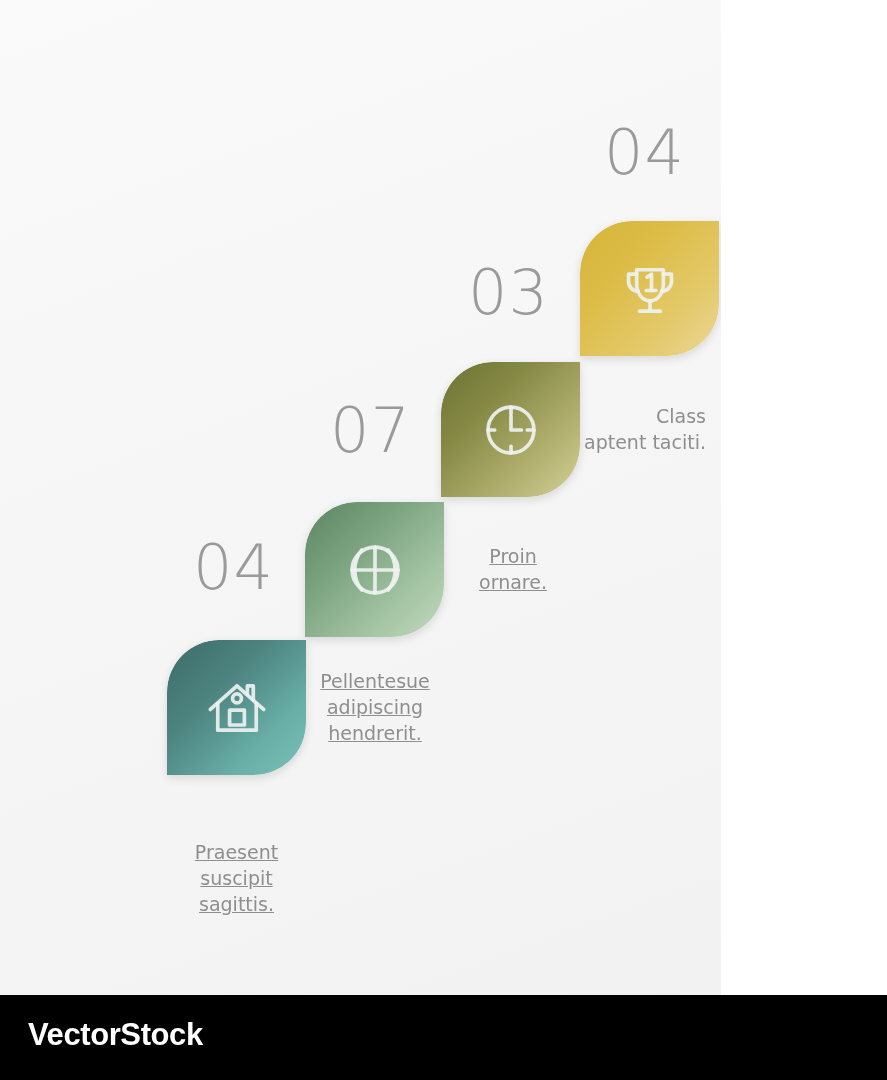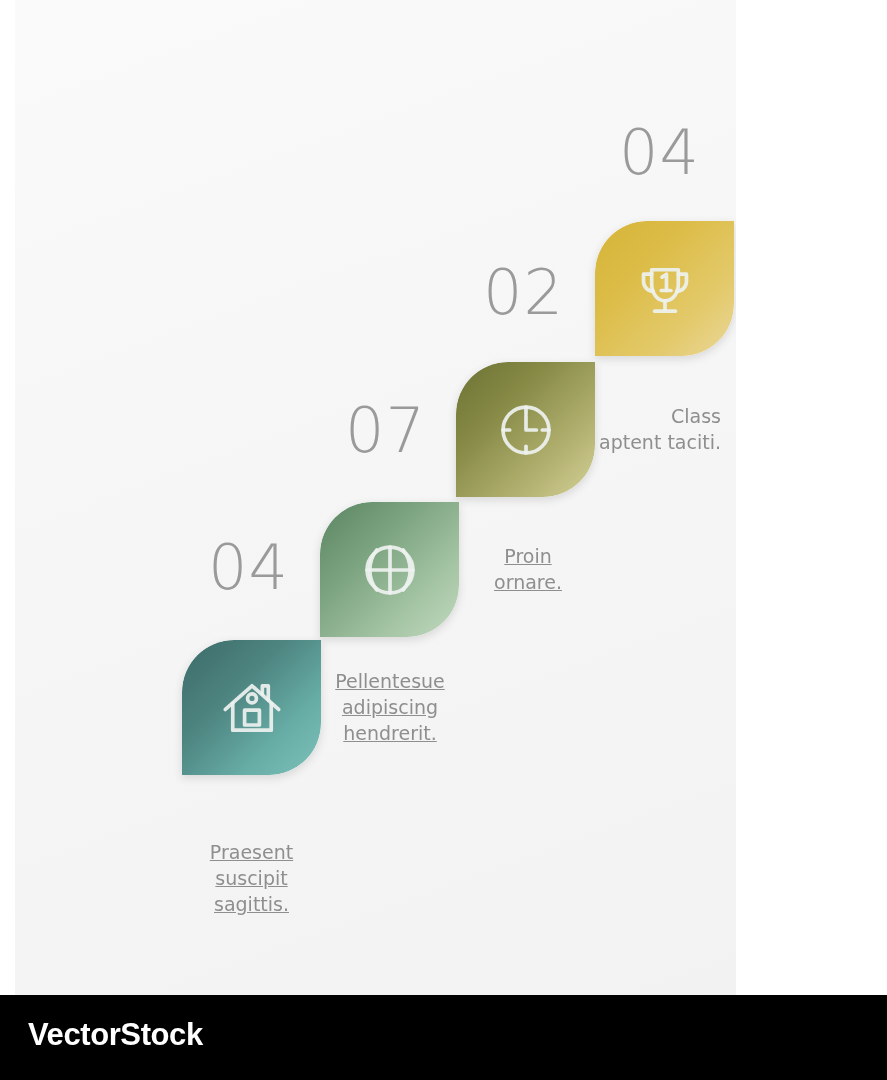--- a/index.html
+++ b/index.html
@@ -17,21 +17,20 @@
 
   
   #infographic {
     position: absolute;
     left: 0;
     top: 0;
     width: 721px;
     height: 995px;
     background: linear-gradient(160deg, #fafafa 0%, #f6f6f6 45%, #f2f2f2 100%);
     overflow: hidden;
-    margin-left: 15px;
   }
 
   
   .step {
     position: absolute;
   }
 
   .tile {
     position: absolute;
     width: 139px;
@@ -165,21 +164,21 @@
           <path d="M45 52 H58"></path>
         </svg>
       </div>
     </div>
 
     <div class="step-caption cap-right" style="left:548px; top:403px; width:158px;">Class
 aptent taciti.</div>
   </div>
 
   <div class="step">
-    <div class="step-number" style="left:468px; top:262px;">02</div>
+    <div class="step-number" style="left:468px; top:262px;">03</div>
 
     <div class="tile tile-3" style="left:441px; top:362px;">
       <div class="tile-inner"></div>
       <div class="tile-icon">
         <svg viewBox="0 0 100 100" aria-hidden="true">
           <circle cx="50" cy="50" r="31"></circle>
 
           <path d="M50 19 V28"></path>
           <path d="M50 72 V81"></path>
           <path d="M19 50 H28"></path>

